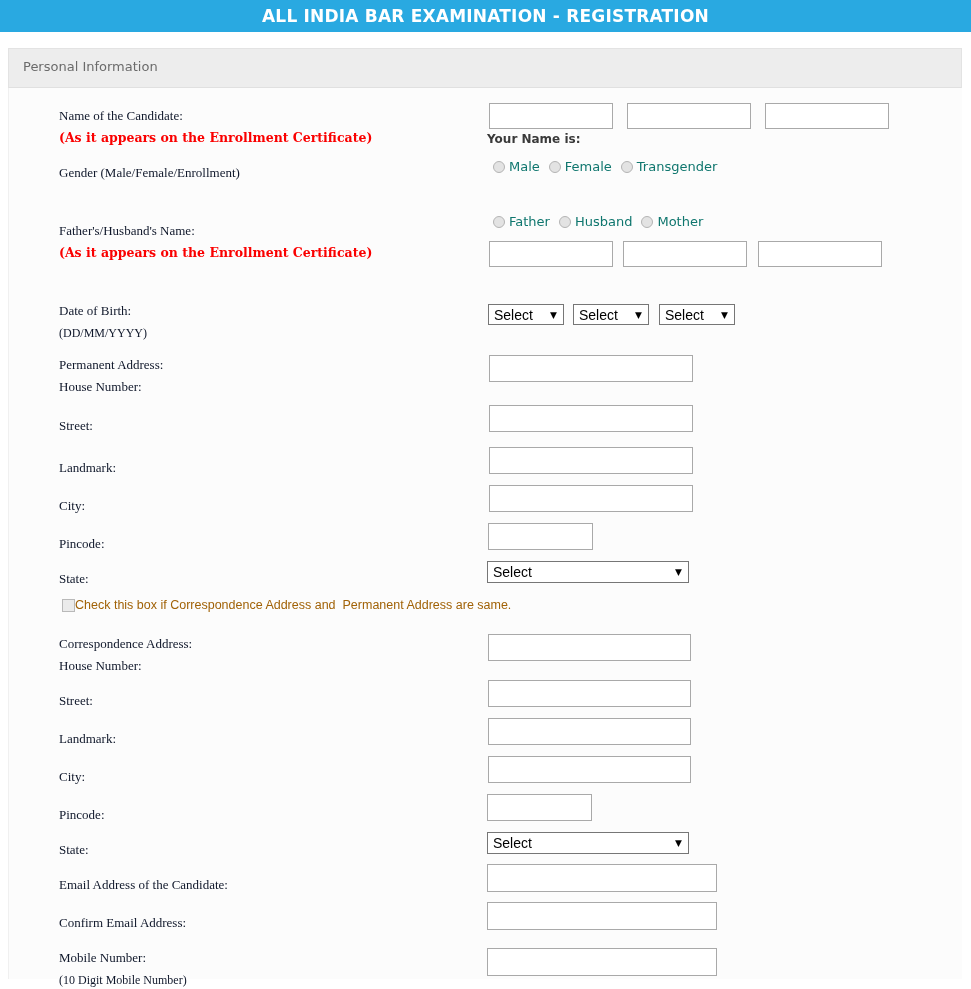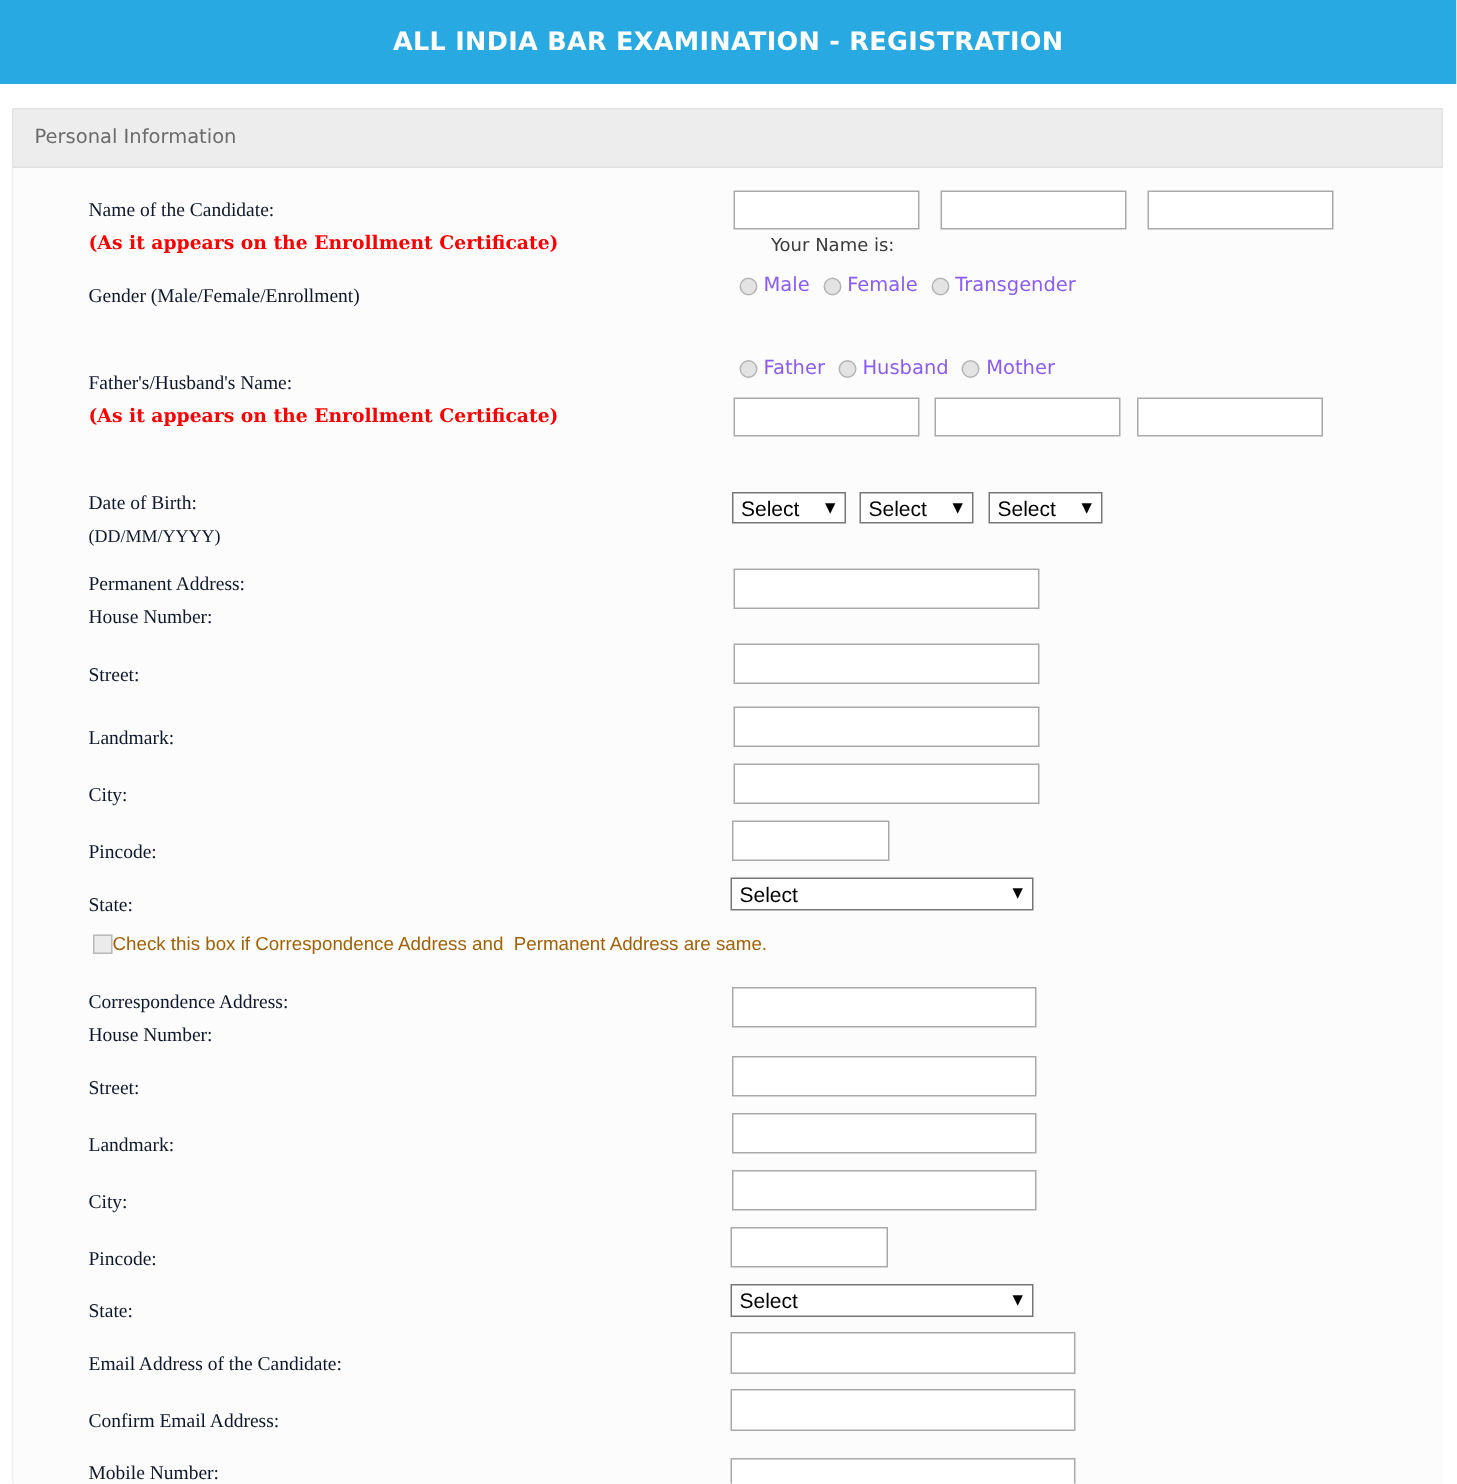--- a/index.html
+++ b/index.html
@@ -11,21 +11,21 @@
   body {
     width: 971px;
     height: 989px;
     overflow: hidden;
     font-family: "DejaVu Sans", sans-serif;
     -webkit-font-smoothing: antialiased;
   }
 
   
   .banner {
-    height: 56px;
+    height: 32px;
     background: #29a9e1;
     display: flex;
     align-items: center;
     justify-content: center;
   }
   .banner-title {
     color: #ffffff;
     font-family: "DejaVu Sans", sans-serif;
     font-size: 17px;
     font-weight: bold;
@@ -143,21 +143,21 @@
     border-radius: 50%;
     border: 1px solid #b4b4b4;
     background: #e3e3e3;
     display: inline-block;
     margin-right: 4px;
     box-sizing: border-box;
   }
   .radio-label {
     font-family: "DejaVu Sans", sans-serif;
     font-size: 13px;
-    color: #8b5cf6;
+    color: #0f766e;
   }
 
   .check-row {
     position: absolute;
     display: flex;
     align-items: center;
   }
   .check-box {
     width: 13px;
     height: 13px;
@@ -189,21 +189,21 @@
 
   <div class="panel-body">
 
     <div class="lbl" style="left:50px; top:20px;">Name of the Candidate:</div>
     <div class="lbl-note" style="left:50px; top:42px;">(As it appears on the Enrollment Certificate)</div>
 
     <input class="txt" style="left: 480px; top: 15px; width: 124px; height: 26px;" value="">
     <input class="txt" style="left: 618px; top: 15px; width: 124px; height: 26px;" value="">
     <input class="txt" style="left: 756px; top: 15px; width: 124px; height: 26px;" value="">
 
-    <div class="sublbl" style="left:505px; top:44px;">Your Name is:</div>
+    <div class="sublbl" style="left:478px; top:44px;font-weight:bold;">Your Name is:</div>
 
     <div class="lbl" style="left:50px; top:77px;">Gender (Male/Female/Enrollment)</div>
 
     <div class="radio-group" style="left:484px; top:71px;">
       <span class="radio-item">
         <span class="radio-dot"></span>
         <span class="radio-label">Male</span>
       </span>
       <span class="radio-item">
         <span class="radio-dot"></span>

